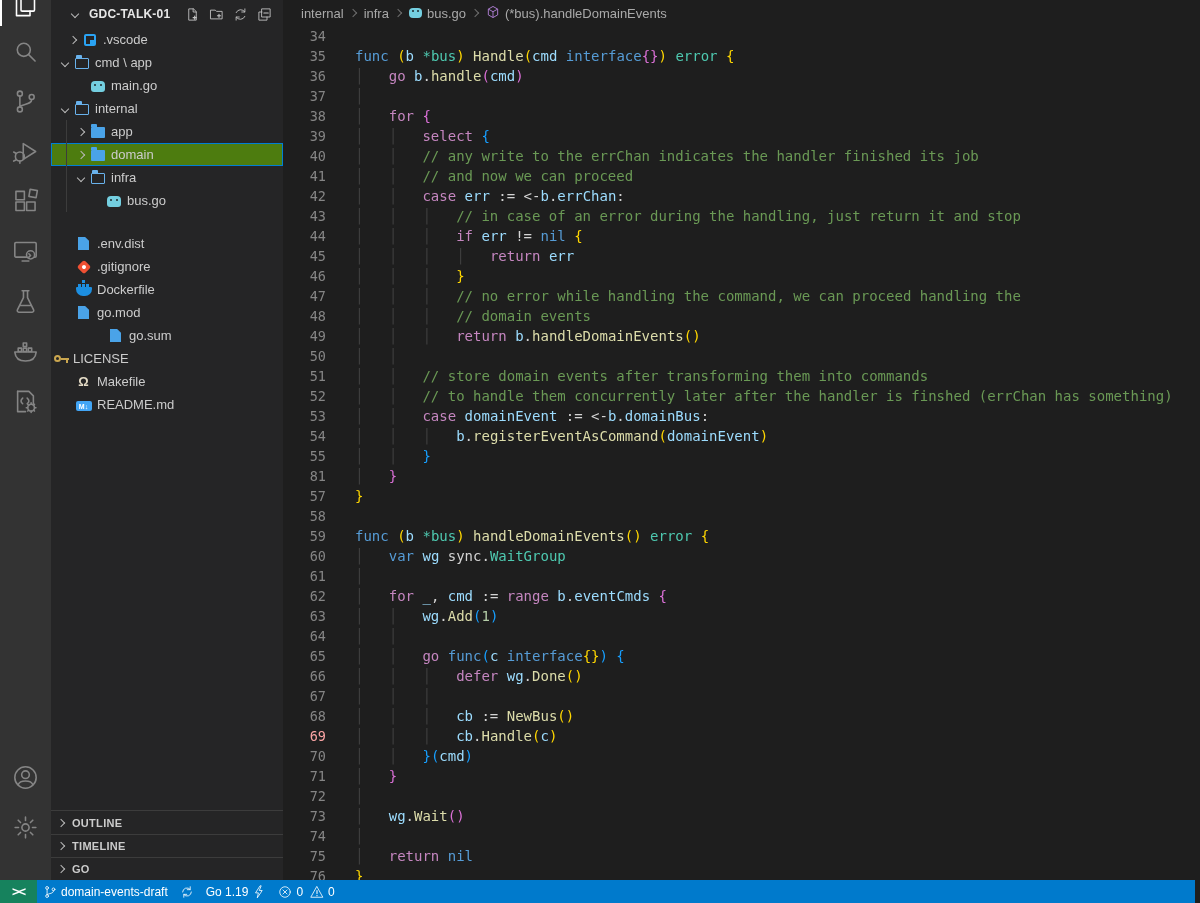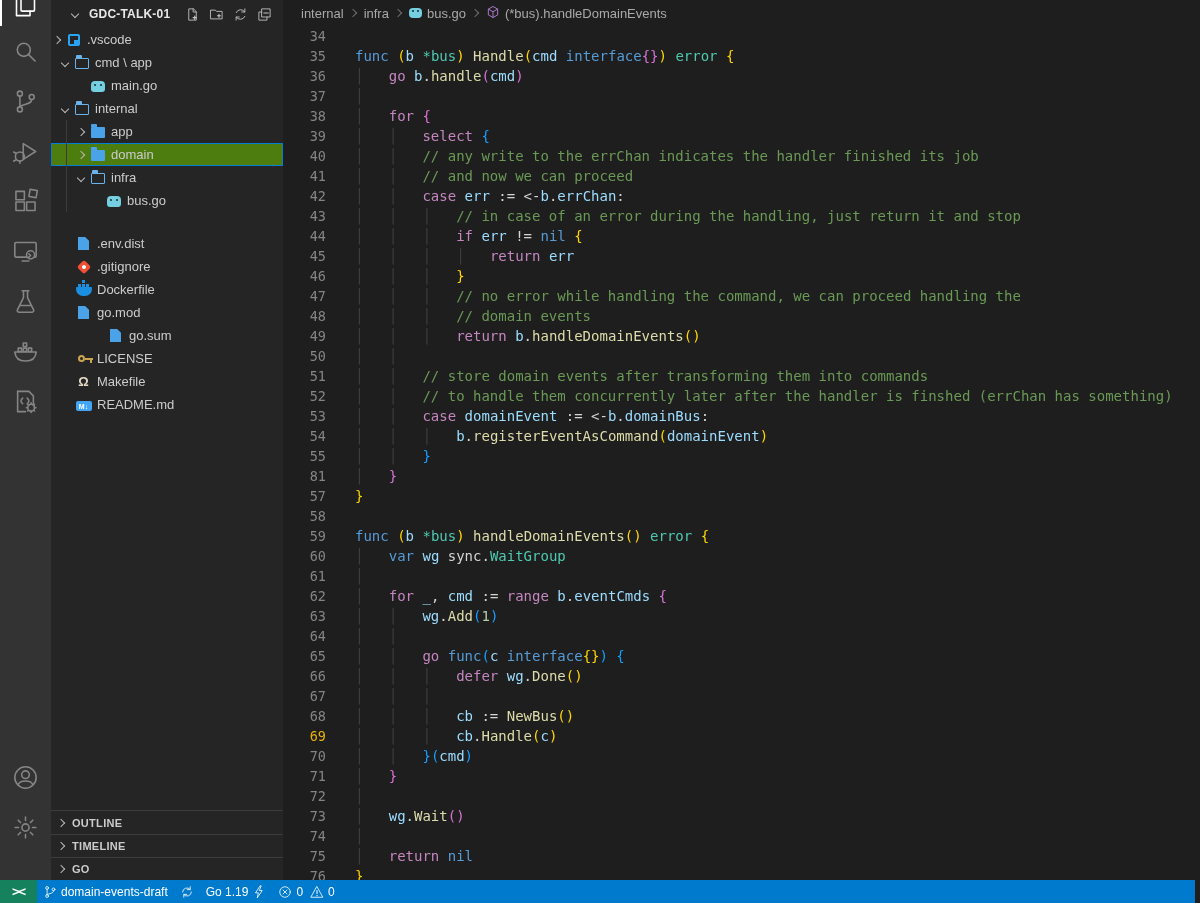--- a/index.html
+++ b/index.html
@@ -87,21 +87,21 @@
     border-right:1.3px solid #6e6e6e; border-bottom:1.3px solid #6e6e6e; transform:rotate(-45deg); }
   .bc-go { width:13px; height:10px; background:#74cfe0; border-radius:4px; position:relative; }
   .bc-go::before { content:""; position:absolute; top:2px; left:3px; width:2px; height:2px;
     border-radius:50%; background:#1e2a2e; box-shadow:5px 0 0 #1e2a2e; }
   .bc-cube svg { width:14px; height:14px; }
 
   .code { flex:1; font-family:"DejaVu Sans Mono","Liberation Mono",monospace; font-size:14px;
     overflow:hidden; }
   .cl { height:20px; line-height:20px; display:flex; white-space:pre; }
   .ln { width:43px; text-align:right; color:#858585; flex:none; font-size:13.5px; }
-  .ln.cur { color:#eab308; }
+  .ln.cur { color:#fca5a5; }
   .lc { padding-left:29px; }
   .g { color:#404040; }
   .c-kb { color:#569cd6; } 
   .c-kp { color:#c586c0; } 
   .c-fn { color:#dcdcaa; } 
   .c-vr { color:#9cdcfe; } 
   .c-ty { color:#4ec9b0; } 
   .c-cm { color:#6a9955; } 
   .c-nm { color:#b5cea8; } 
   .c-df { color:#d4d4d4; } 
@@ -262,21 +262,21 @@
             <span>
               <svg viewBox="0 0 24 24" fill="none" stroke="currentColor" stroke-width="1.4" stroke-linecap="round" stroke-linejoin="round">
                 <rect x="8" y="3" width="13" height="13"></rect>
                 <path d="M11 9.5h7" stroke-width="1.8"></path>
                 <path d="M8 8H3v13h13v-5"></path>
               </svg>
             </span>
           </span>
       </div>
       <div class="tree" id="tree">
-          <div class="trow" style="padding-left: 0;">
+          <div class="trow" style="padding-left: 16px;">
             <span class="chev right"></span>
             <span class="fic">
               <span class="i-vscode"></span>
             </span>
             <span class="tlabel">.vscode</span>
           </div>
           <div class="trow" style="padding-left: 8px;">
             <span class="chev down"></span>
             <span class="fic">
               <span class="i-folder open"></span>
@@ -352,21 +352,21 @@
               <span class="i-file"></span>
             </span>
             <span class="tlabel">go.mod</span>
           </div>
           <div class="trow" style="padding-left: 24px; margin-left: 32px;">
             <span class="fic">
               <span class="i-file"></span>
             </span>
             <span class="tlabel">go.sum</span>
           </div>
-          <div class="trow" style="padding-left: 24px;">
+          <div class="trow" style="">
             <span class="fic">
               <span class="i-key"></span>
             </span>
             <span class="tlabel">LICENSE</span>
           </div>
           <div class="trow" style="padding-left: 24px;">
             <span class="fic">
               <span class="i-gnu">Ω</span>
             </span>
             <span class="tlabel">Makefile</span>

